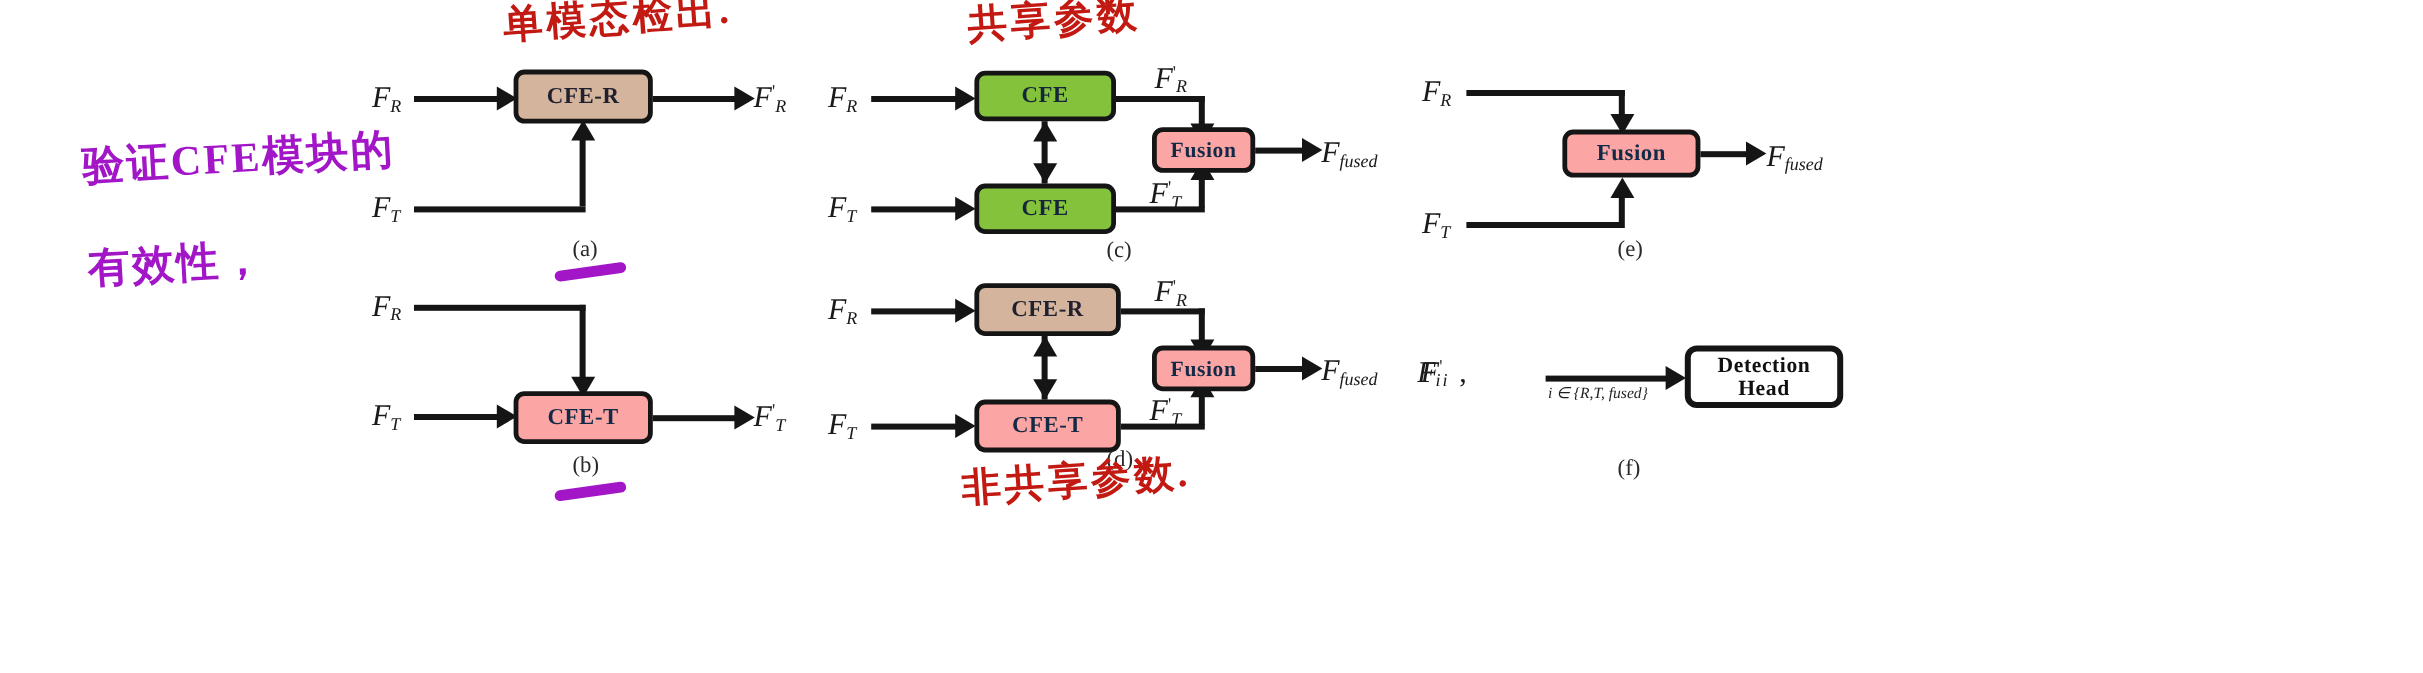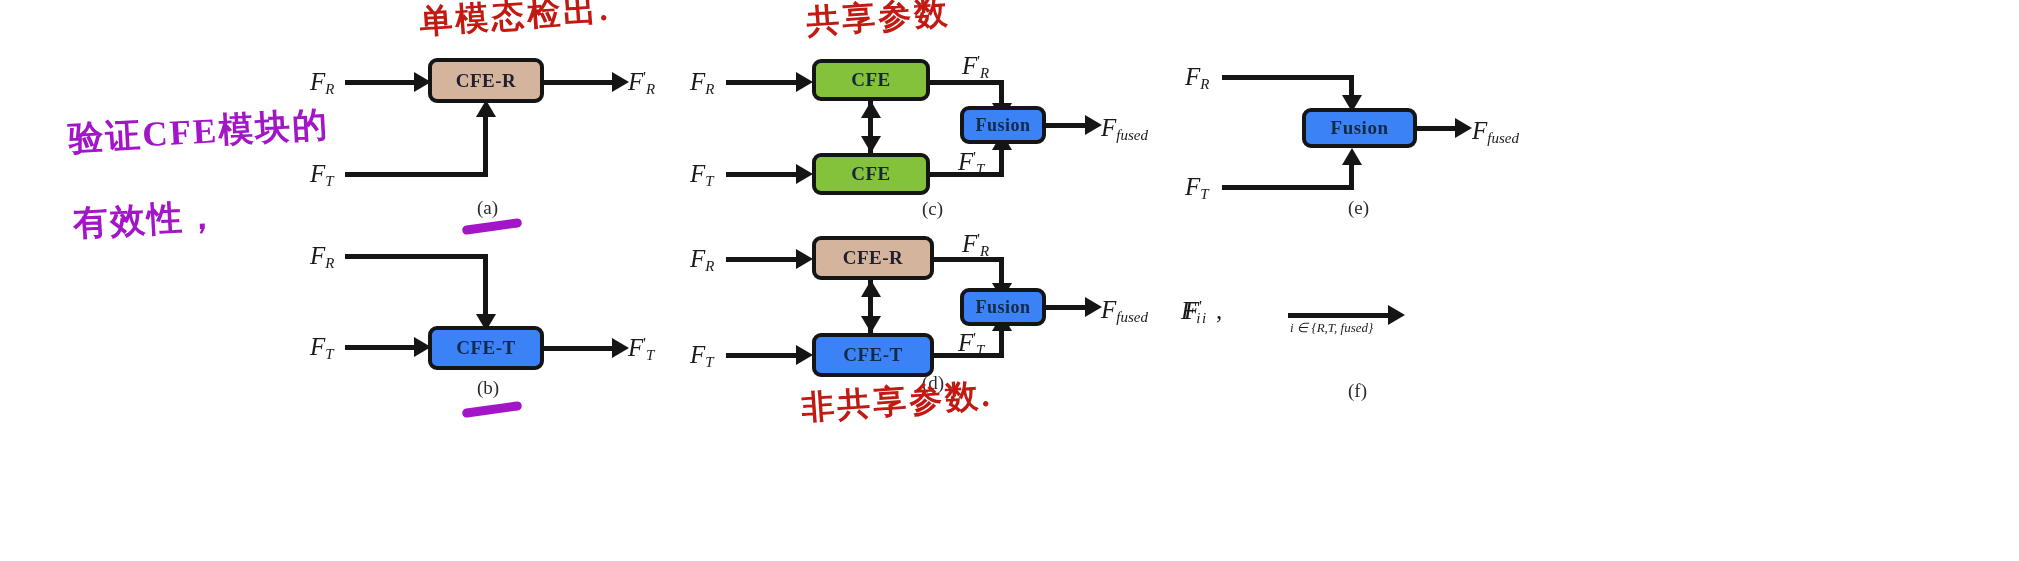--- a/index.html
+++ b/index.html
@@ -7,21 +7,21 @@
        font-family:"Liberation Serif",serif;}
   .fig{position:absolute;inset:0;}
 
   
   .box{position:absolute;border:4px solid #151515;border-radius:9px;
        display:flex;align-items:center;justify-content:center;
        font-family:"Liberation Serif",serif;font-weight:bold;
        letter-spacing:.5px;color:#1b1b2e;box-sizing:border-box;}
   .box.tan{background:#d4b49c;color:#20202e;}
   .box.green{background:#85c23c;color:#15253a;}
-  .box.blue{background:#3b82f6;color:#132a46;text-align:right;}
+  .box.blue{background:#fca5a5;color:#132a46;text-align:right;}
   .box.white{background:#ffffff;color:#111111;line-height:1.05;
              flex-direction:column;border-width:5px;border-radius:10px;}
 
   .hline{position:absolute;background:#151515;height:5px;}
   .vline{position:absolute;background:#151515;width:5px;}
 
   
   .ar{position:absolute;width:0;height:0;}
   .ar-r{border-top:10px solid transparent;border-bottom:10px solid transparent;
         border-left:17px solid #151515;}
@@ -231,20 +231,24 @@
     <span class="big" style="font-style:normal;">,</span>
   </div>
   <div class="lbl" style="left:1184px;top:297px;">
     <span class="big">F</span><sup>'</sup><sub>i</sub>
   </div>
 
   <div class="hline" style="left:1288px;top:313px;width:104px;"></div>
   <div class="ar ar-r" style="left:1388px;top:305px;"></div>
   <div class="cond" style="left:1290px;top:320px;">i ∈ {R,T, fused}</div>
 
+  <div class="box white" style="left:1404px;top:288px;width:132px;height:52px;font-size:18px;">
+    <span>Detection</span>
+    <span>Head</span>
+  </div>
 
   <div class="cap" style="left:1348px;top:380px;">(f)</div>
 
   <div class="hand purple" style="left:22px;top:78px;">
     <span>验证CFE模块的</span><br>
     <span>有效性，</span>
   </div>
 
 
 </div>

